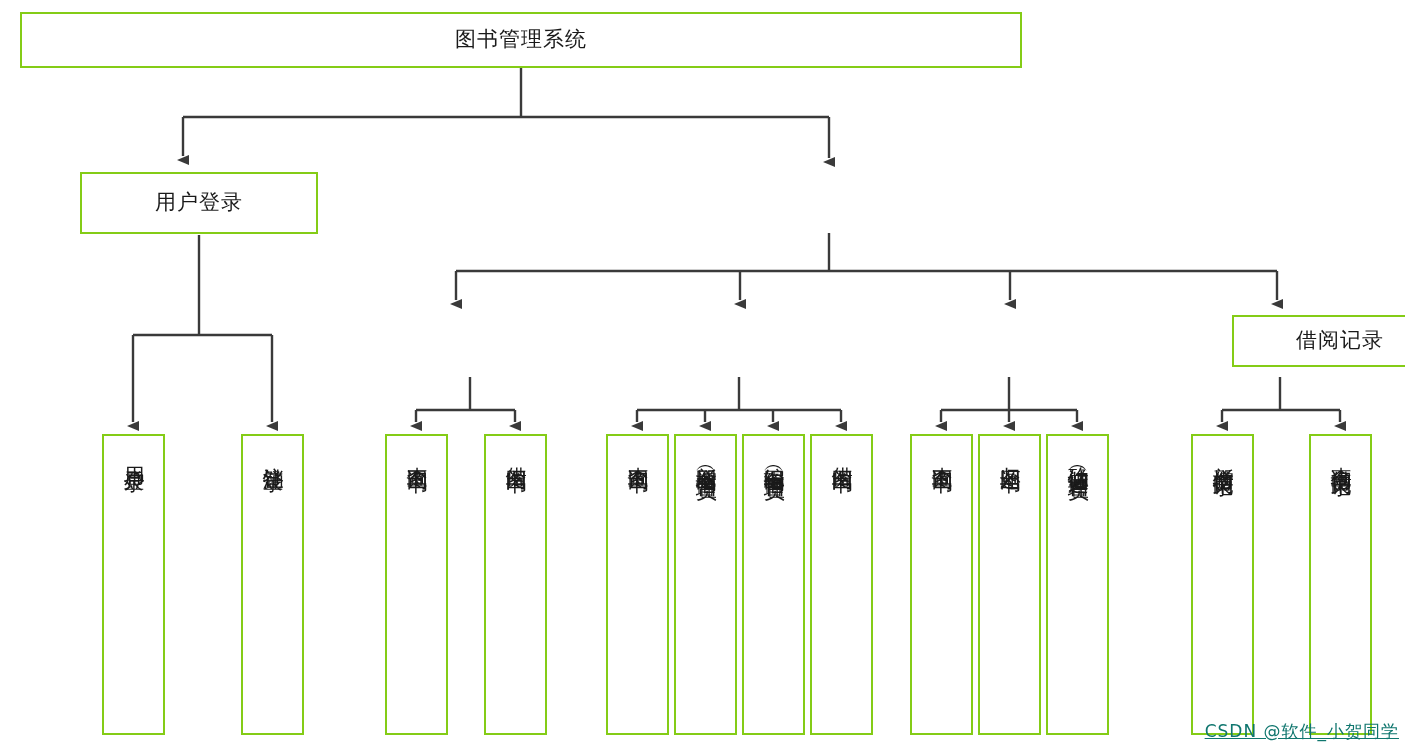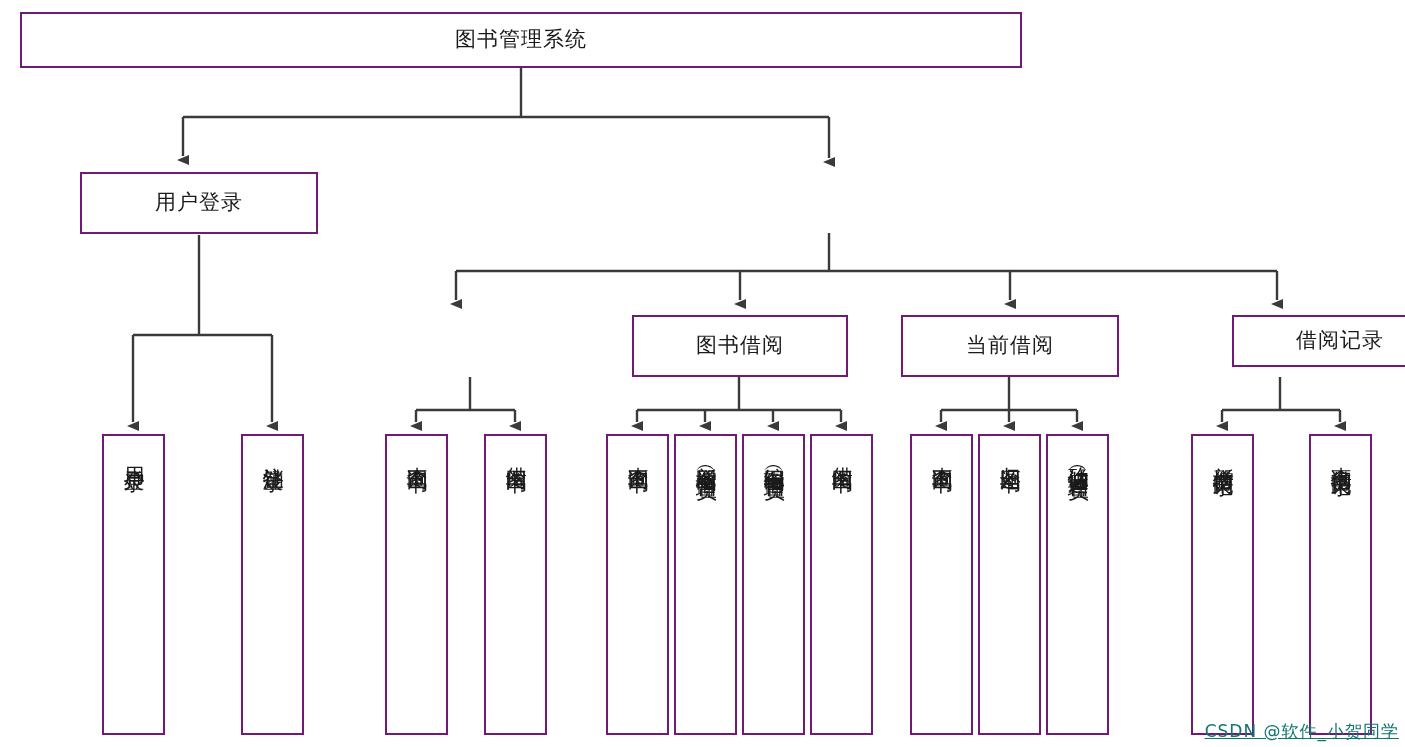--- a/index.html
+++ b/index.html
@@ -9,21 +9,21 @@
     width:1405px;height:747px;position:relative;overflow:hidden;
   }
   #diagram-root{position:absolute;left:0;top:0;width:1405px;height:747px;}
   svg#tree-svg{position:absolute;left:0;top:0;width:1405px;height:747px;}
 
   
   .node{
     position:absolute;
     box-sizing:border-box;
     background:#ffffff;
-    border:2px solid #701a75;
+    border:2px solid #84cc16;
     display:flex;
     align-items:center;
     justify-content:center;
     color:#1a1a1a;
   }
   .node.horizontal .node-label{
     font-size:21px;
     line-height:1.2;
     letter-spacing:1px;
     white-space:nowrap;
@@ -113,26 +113,20 @@
   </svg>
 
   <div class="node horizontal" style="left:20px;top:12px;width:1002px;height:56px;">
     <span class="node-label">图书管理系统</span>
   </div>
 
   <div class="node horizontal" style="left:80px;top:172px;width:238px;height:62px;">
     <span class="node-label">用户登录</span>
   </div>
 
-  <div class="node horizontal" style="left:632px;top:315px;width:216px;height:62px;">
-    <span class="node-label">图书借阅</span>
-  </div>
-  <div class="node horizontal" style="left:901px;top:315px;width:218px;height:62px;">
-    <span class="node-label">当前借阅</span>
-  </div>
   <div class="node horizontal" style="left:1224px;top:315px;width:216px;height:52px;margin-left:8px;">
     <span class="node-label">借阅记录</span>
   </div>
 
   <div class="node vertical" style="left:102px;top:434px;width:63px;height:301px;">
     <span class="node-label">用户登录</span>
   </div>
   <div class="node vertical" style="left:241px;top:434px;width:63px;height:301px;">
     <span class="node-label">注销登录</span>
   </div>

